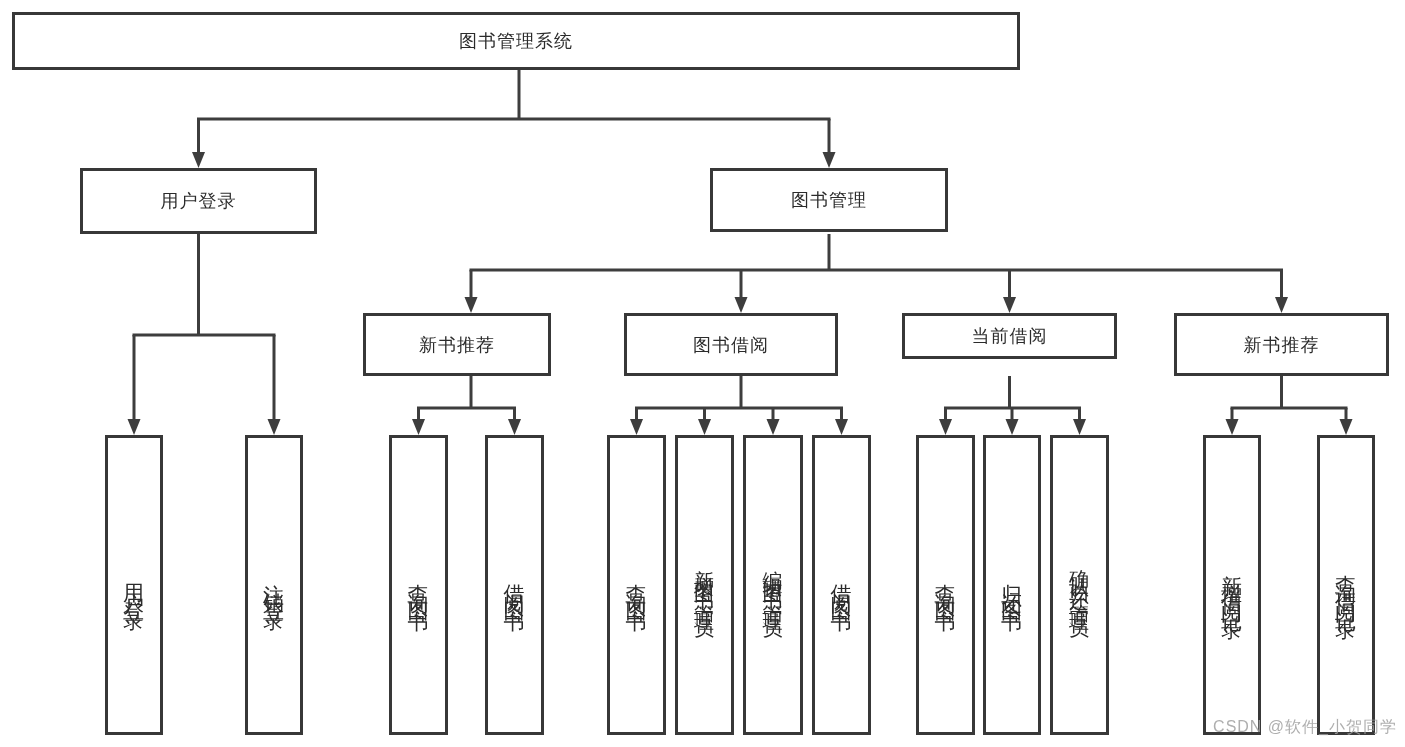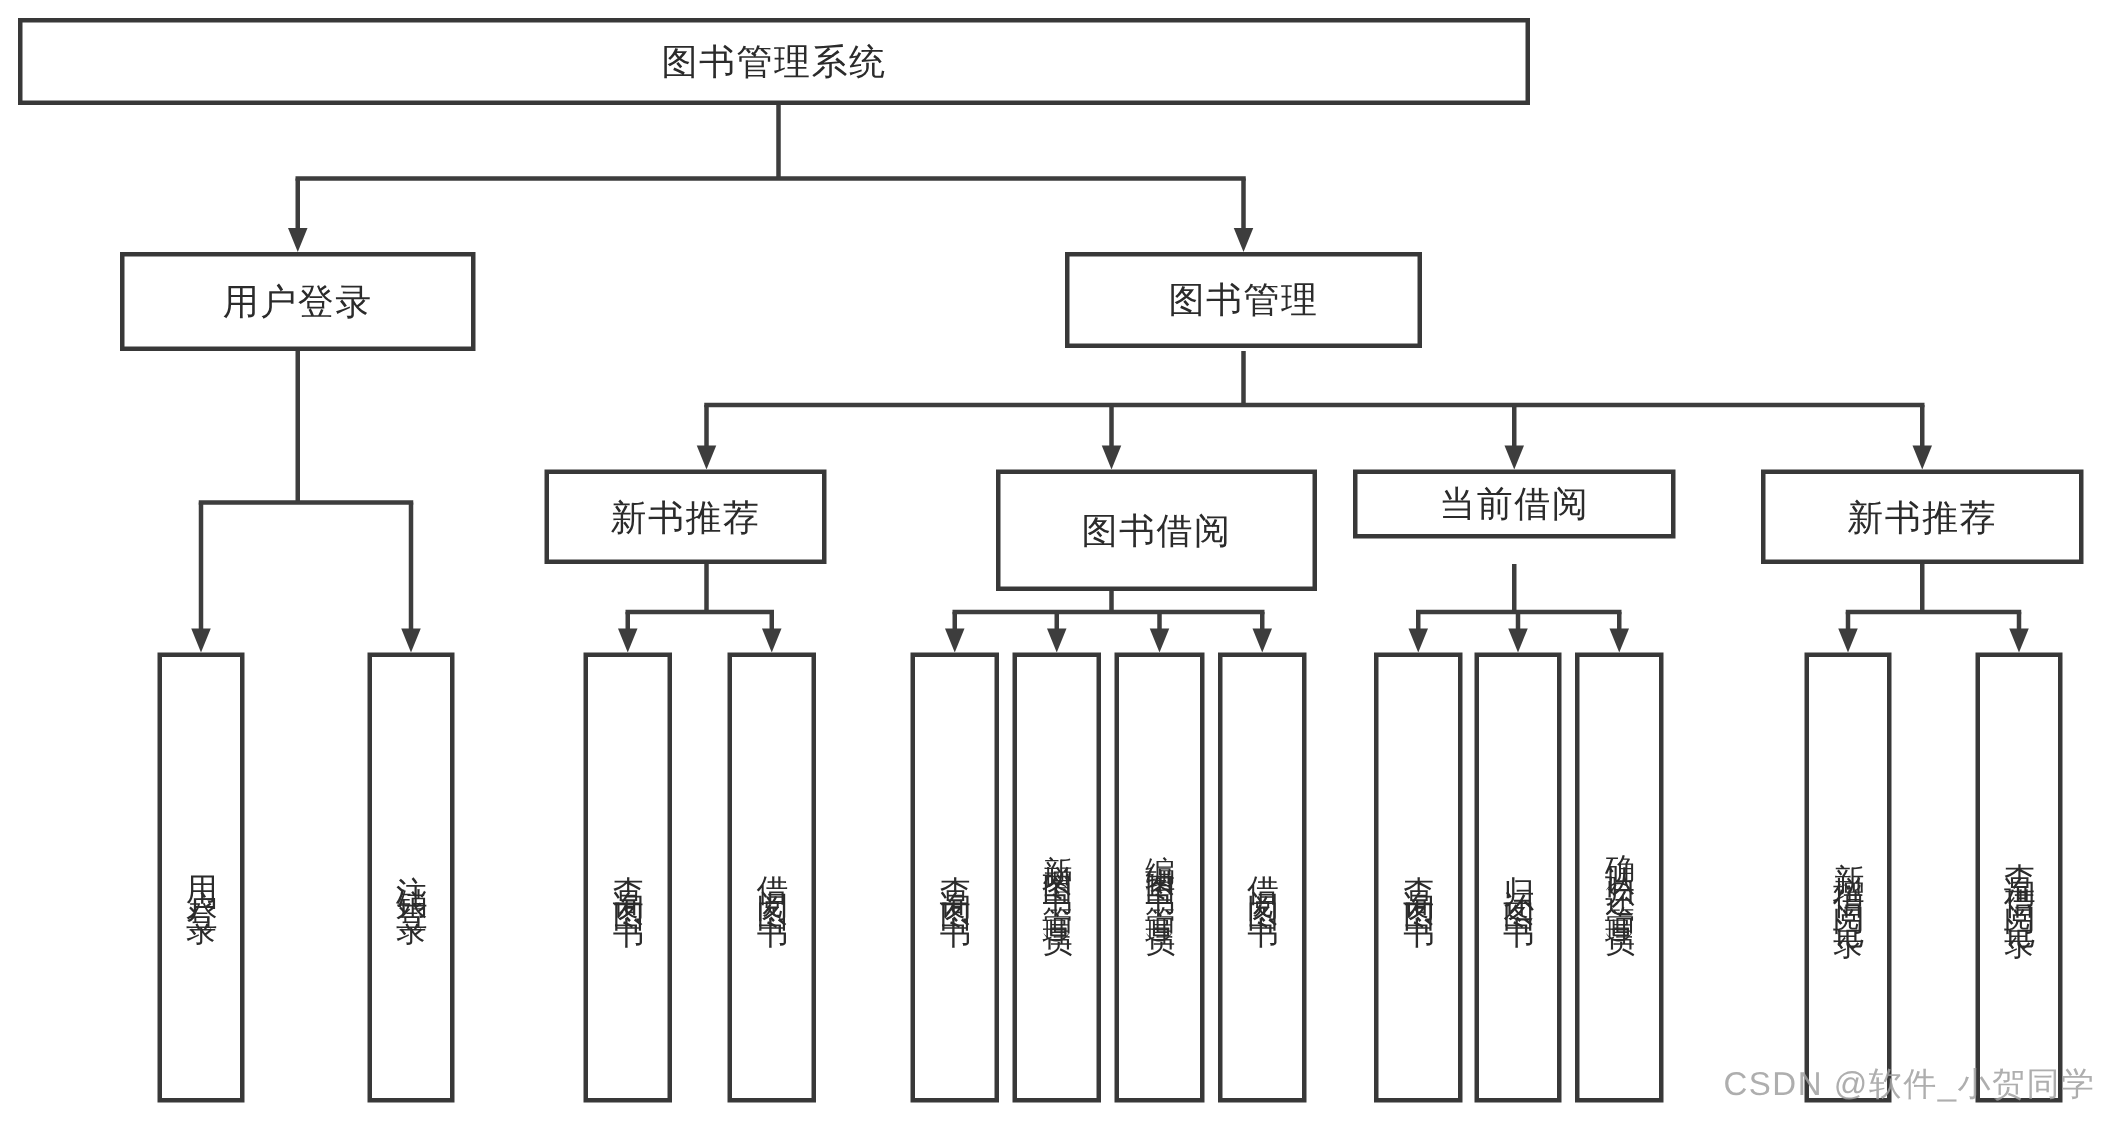--- a/index.html
+++ b/index.html
@@ -22,35 +22,35 @@
     position: absolute;
     background: #ffffff;
     border: 3px solid #383838;
     color: #2b2b2b;
     display: flex;
     align-items: center;
     justify-content: center;
     z-index: 2;
     text-align: center;
   }
-  .h-node { font-size: 24px; letter-spacing: 1px; font-family: Liberation Mono, monospace; }
+  .h-node { font-size: 18px; letter-spacing: 1px; font-family: Liberation Mono, monospace; }
   .v-node {
     writing-mode: vertical-rl;
     text-orientation: mixed;
     font-size: 21px;
     letter-spacing: 9px;
     line-height: 1;
   }
   .v-node.long { letter-spacing: 7px; font-size: 20px; }
   
   .root      { left: 12px;   top: 12px;  width: 1008px; height: 58px; }
   .n-l2-a    { left: 80px;   top: 168px; width: 237px;  height: 66px; }
   .n-l2-b    { left: 710px;  top: 168px; width: 238px;  height: 64px; }
   .n-l3-a    { left: 363px;  top: 313px; width: 188px;  height: 63px; }
-  .n-l3-b    { left: 664px;  top: 313px; width: 214px;  height: 81px; }
+  .n-l3-b    { left: 624px;  top: 313px; width: 214px;  height: 63px; }
   .n-l3-c    { left: 902px;  top: 313px; width: 215px;  height: 46px; }
   .n-l3-d    { left: 1174px; top: 313px; width: 215px;  height: 63px; }
   .leaf      { top: 435px; height: 300px; }
   .lf-1  { left: 105px;  width: 58px; }
   .lf-2  { left: 245px;  width: 58px; }
   .lf-3  { left: 389px;  width: 59px; }
   .lf-4  { left: 485px;  width: 59px; }
   .lf-5  { left: 607px;  width: 59px; }
   .lf-6  { left: 675px;  width: 59px; }
   .lf-7  { left: 743px;  width: 60px; }
@@ -59,21 +59,21 @@
   .lf-10 { left: 983px;  width: 58px; }
   .lf-11 { left: 1050px; width: 59px; }
   .lf-12 { left: 1203px; width: 58px; }
   .lf-13 { left: 1317px; width: 58px; }
   .watermark {
     position: absolute;
     right: 8px;
     bottom: 9px;
     z-index: 3;
     color: rgba(160,160,160,0.85);
-    font-size: 22px;
+    font-size: 16px;
     letter-spacing: 1px;
     white-space: nowrap;
   }
 </style>
 </head>
 <body>
 
 <div class="canvas">
 
   <svg class="svg-layer" viewBox="0 0 1405 747">

